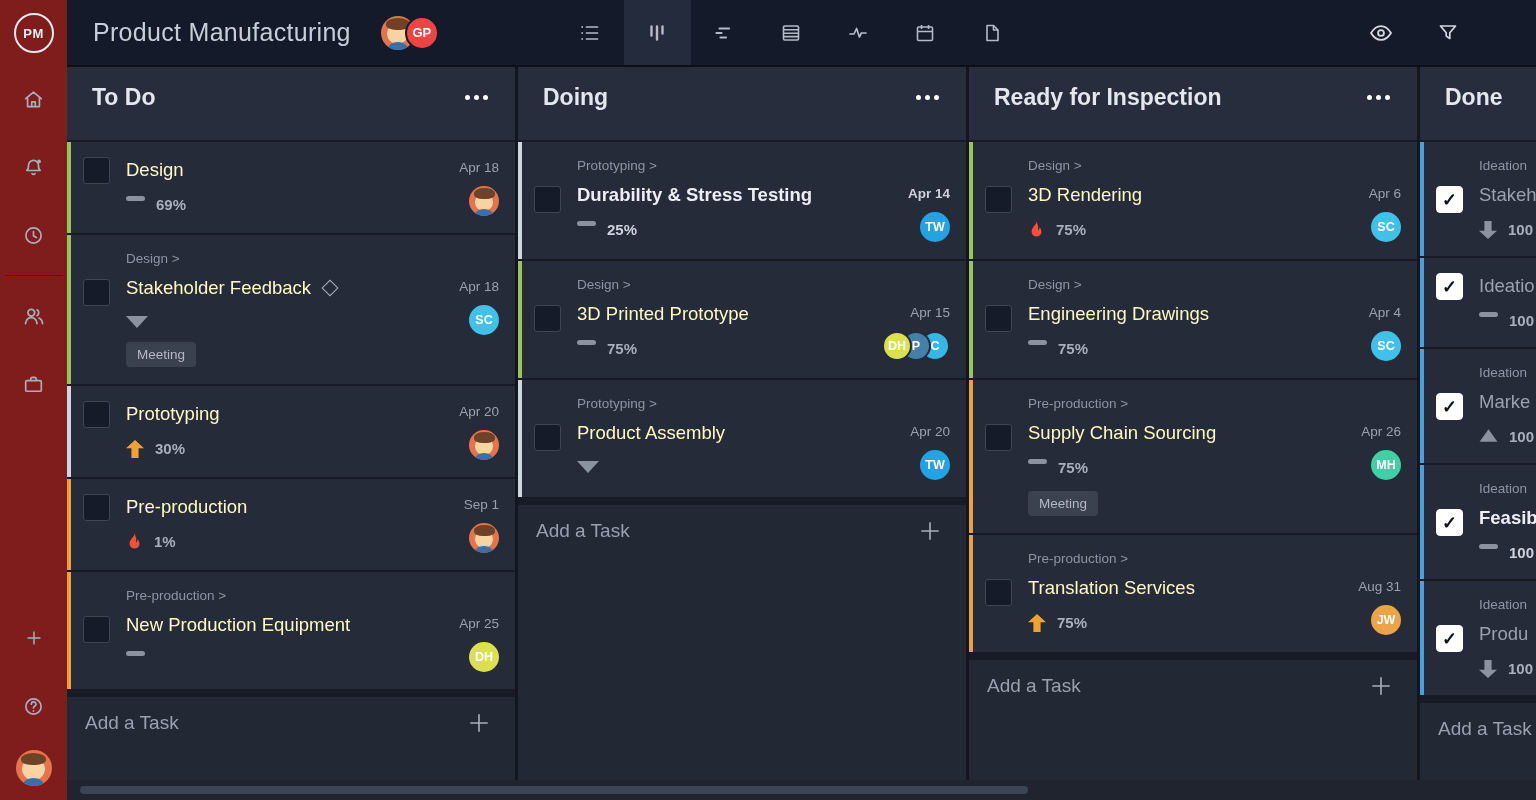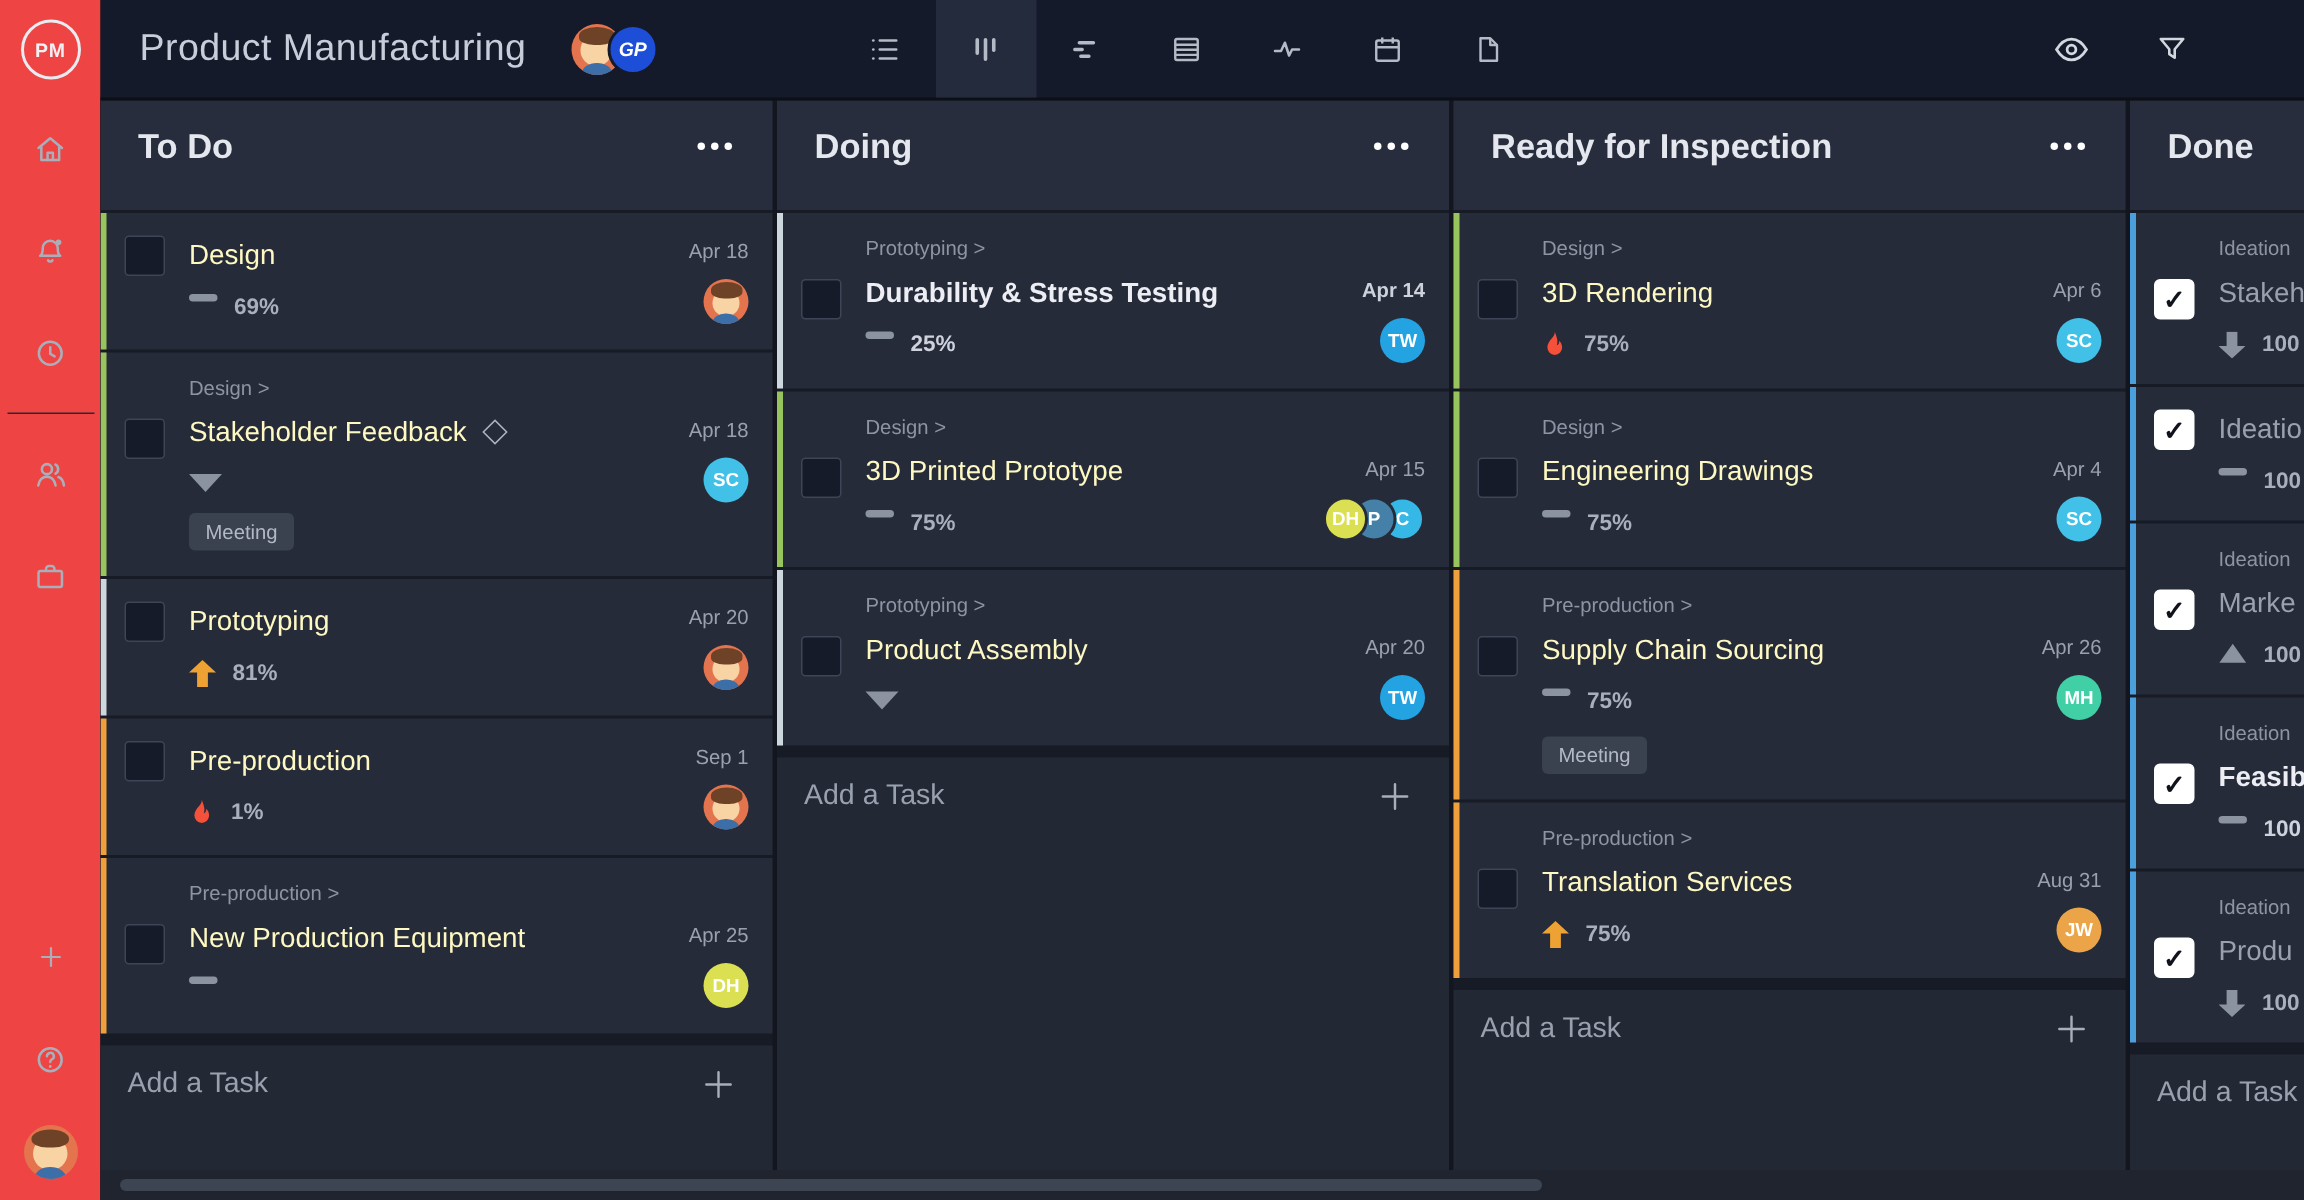--- a/index.html
+++ b/index.html
@@ -1,21 +1,21 @@
 <!DOCTYPE html>
 <html><head>
 <meta charset="utf-8">
 <style>
   * { margin:0; padding:0; box-sizing:border-box; }
   html,body { width:1536px; height:800px; overflow:hidden; background:#0a0c12;
     font-family:"Liberation Sans", sans-serif; }
   .app { display:flex; width:1536px; height:800px; }
 
   
-  .sidebar { width:67px; flex:0 0 67px; background:#ef4444; display:flex; flex-direction:column; align-items:center; }
+  .sidebar { width:67px; flex:0 0 67px; background:#7f1d1d; display:flex; flex-direction:column; align-items:center; }
   .logo { width:40px; height:40px; border:2.5px solid #e8ebf0; border-radius:50%; color:#eef0f4;
     font-weight:700; font-size:13px; letter-spacing:.5px; display:flex; align-items:center; justify-content:center; margin:13px 0 12px; }
   .side-icon { width:100%; height:68px; display:flex; align-items:center; justify-content:center; color:#a9afba; cursor:pointer; }
   .side-divider { width:58px; height:1px; background:#262a33; margin:6px 0; }
   .side-spacer { flex:1; }
   .side-avatar-wrap { margin:10px 0 14px; }
 
   
   .main { flex:1; display:flex; flex-direction:column; min-width:0; }
   .topbar { height:67px; flex:0 0 67px; background:#151a2b; display:flex; align-items:stretch; border-bottom:2px solid #0d0f17; }
@@ -171,21 +171,21 @@
 
   <div class="main">
     <div class="topbar">
       <div class="tb-title">Product Manufacturing</div>
       <div class="tb-avatars" id="tb-avatars">
           <div class="avatar tb-av photo">
             <i class="face"></i>
             <i class="hair"></i>
             <i class="shirt"></i>
           </div>
-          <div class="avatar tb-av initials" style="background: #1d4ed8; font-style: italic;">GP</div>
+          <div class="avatar tb-av initials" style="background: #ef4444;">GP</div>
         </div>
       <div class="tabs" id="tabs">
           <div class="tab">
             <div style="display: flex;">
               <svg viewBox="0 0 24 24" width="24" height="24" fill="none" stroke="currentColor" stroke-width="1.7" stroke-linecap="round">
                 <circle cx="4.2" cy="6" r="0.9" fill="currentColor" stroke="none"></circle>
                 <circle cx="4.2" cy="12" r="0.9" fill="currentColor" stroke="none"></circle>
                 <circle cx="4.2" cy="18" r="0.9" fill="currentColor" stroke="none"></circle>
                 <path d="M8.5 6h11M8.5 12h11M8.5 18h11"></path>
               </svg>
@@ -304,21 +304,21 @@
               </div>
             </div>
             <div class="card" style="border-left-color: rgb(205, 215, 222);">
               <div class="checkbox"></div>
               <div class="card-content">
                 <div class="title-row">
                   <div class="card-title">Prototyping</div>
                 </div>
                 <div class="progress">
                   <div class="trend-up"></div>
-                  <div class="pct">81%</div>
+                  <div class="pct">30%</div>
                 </div>
               </div>
               <div class="card-meta">
                 <div class="date">Apr 20</div>
                 <div class="avatars">
                   <div class="avatar photo" style="z-index: 1;">
                     <i class="face"></i>
                     <i class="hair"></i>
                     <i class="shirt"></i>
                   </div>

